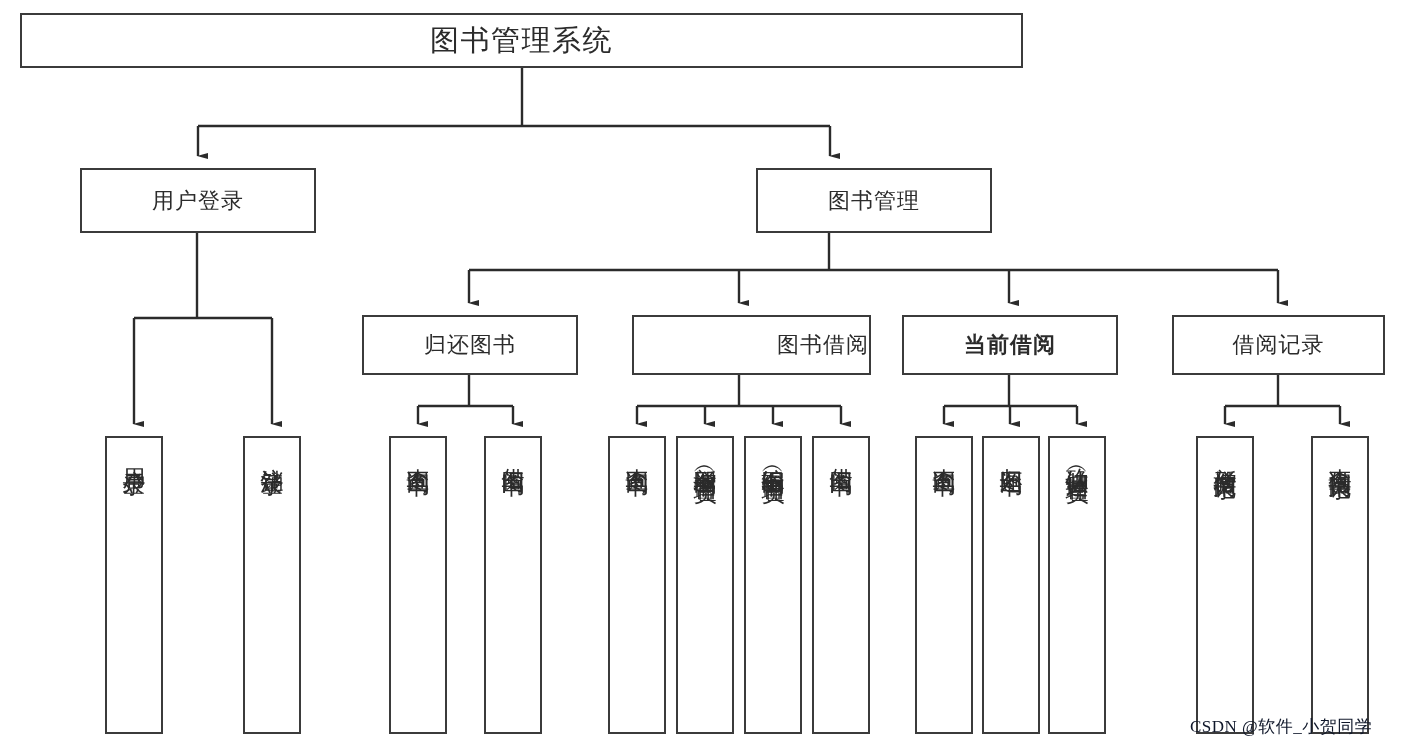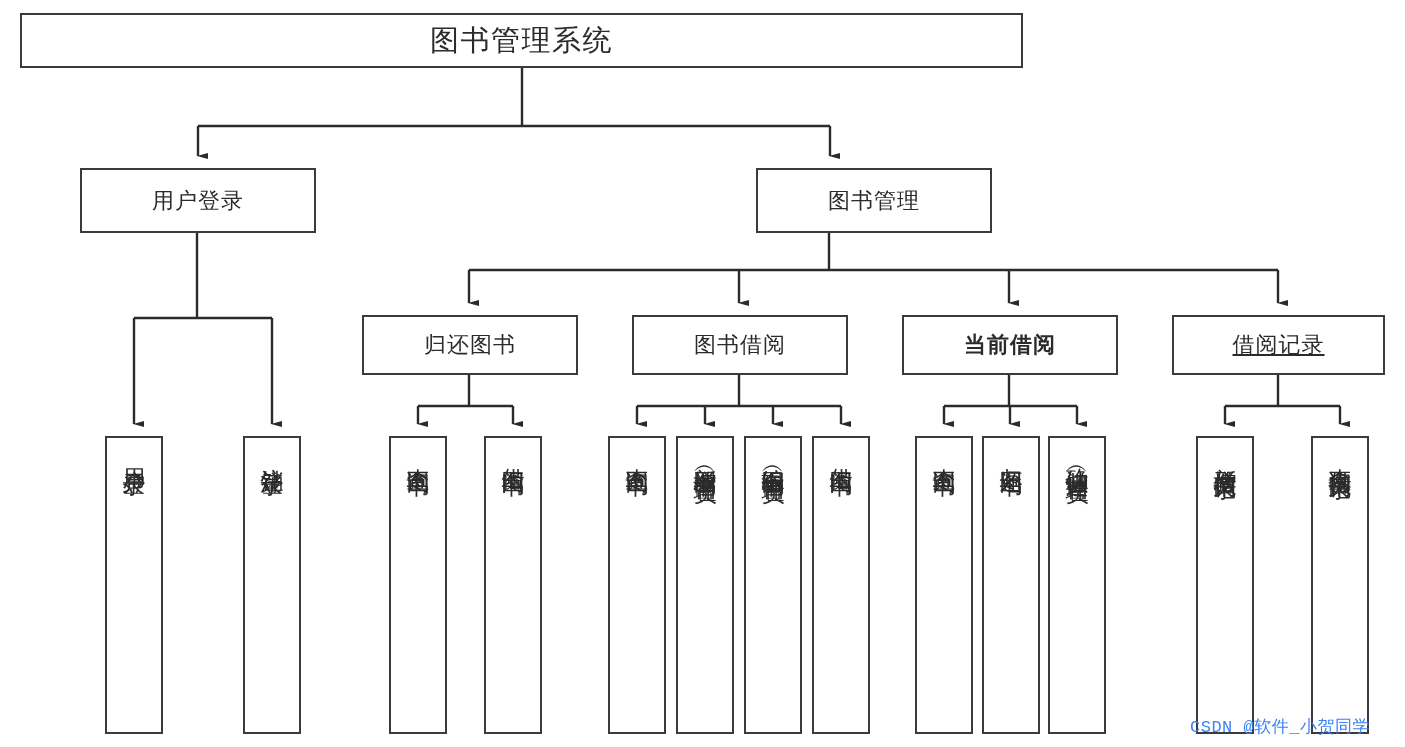--- a/index.html
+++ b/index.html
@@ -61,24 +61,24 @@
     writing-mode: vertical-rl;
     text-orientation: upright;
     font-size: 23px;
     letter-spacing: 2px;
     line-height: 1;
     white-space: nowrap;
   }
   .watermark {
     position: absolute;
     font-size: 17px;
-    color: #3b82f6;
+    color: #0f172a;
     letter-spacing: 0.5px;
     white-space: nowrap;
-    font-family: Liberation Mono, monospace;
+    font-family: Liberation Serif, serif;
   }
 </style>
 </head>
 <body>
 
 <div id="canvas">
 
   <svg class="wires" viewBox="0 0 1405 747" xmlns="http://www.w3.org/2000/svg">
     <defs>
       <marker id="arw" markerWidth="10" markerHeight="12" refX="3" refY="10" orient="auto" markerUnits="userSpaceOnUse">
@@ -136,27 +136,27 @@
   <div class="node h" style="left:80px; top:168px; width:236px; height:65px;">
     <span class="lbl">用户登录</span>
   </div>
   <div class="node h" style="left:712px; top:168px; width:236px; height:65px;margin-left:44px;">
     <span class="lbl">图书管理</span>
   </div>
 
   <div class="node h" style="left:362px; top:315px; width:216px; height:60px;">
     <span class="lbl">归还图书</span>
   </div>
-  <div class="node h" style="left:632px; top:315px; width:216px; height:60px;">
+  <div class="node h" style="left:632px; top:315px; width:239px; height:60px;justify-content:flex-end;">
     <span class="lbl">图书借阅</span>
   </div>
   <div class="node h" style="left:902px; top:315px; width:216px; height:60px;font-weight:bold;">
     <span class="lbl">当前借阅</span>
   </div>
-  <div class="node h" style="left:1172px; top:315px; width:213px; height:60px;text-decoration:underline;">
+  <div class="node h" style="left:1172px; top:315px; width:213px; height:60px;">
     <span class="lbl">借阅记录</span>
   </div>
 
   <div class="node v" style="left:105px; top:436px; width:58px; height:298px;">
     <span class="lbl">用户登录</span>
   </div>
   <div class="node v" style="left:243px; top:436px; width:58px; height:298px;">
     <span class="lbl">注销登录</span>
   </div>
 

